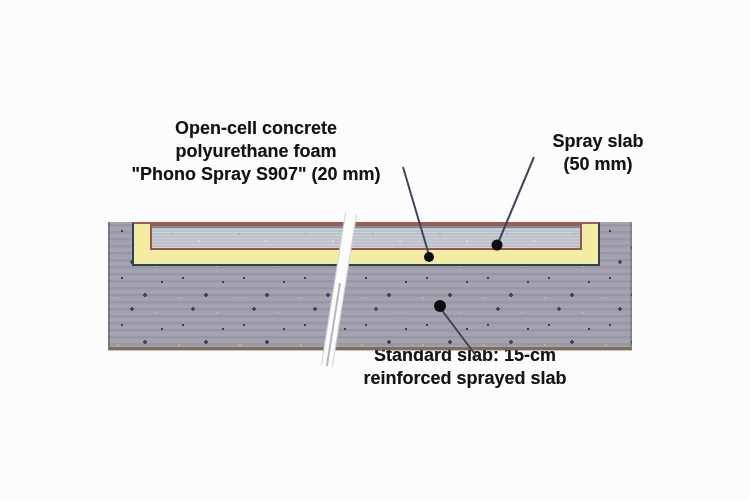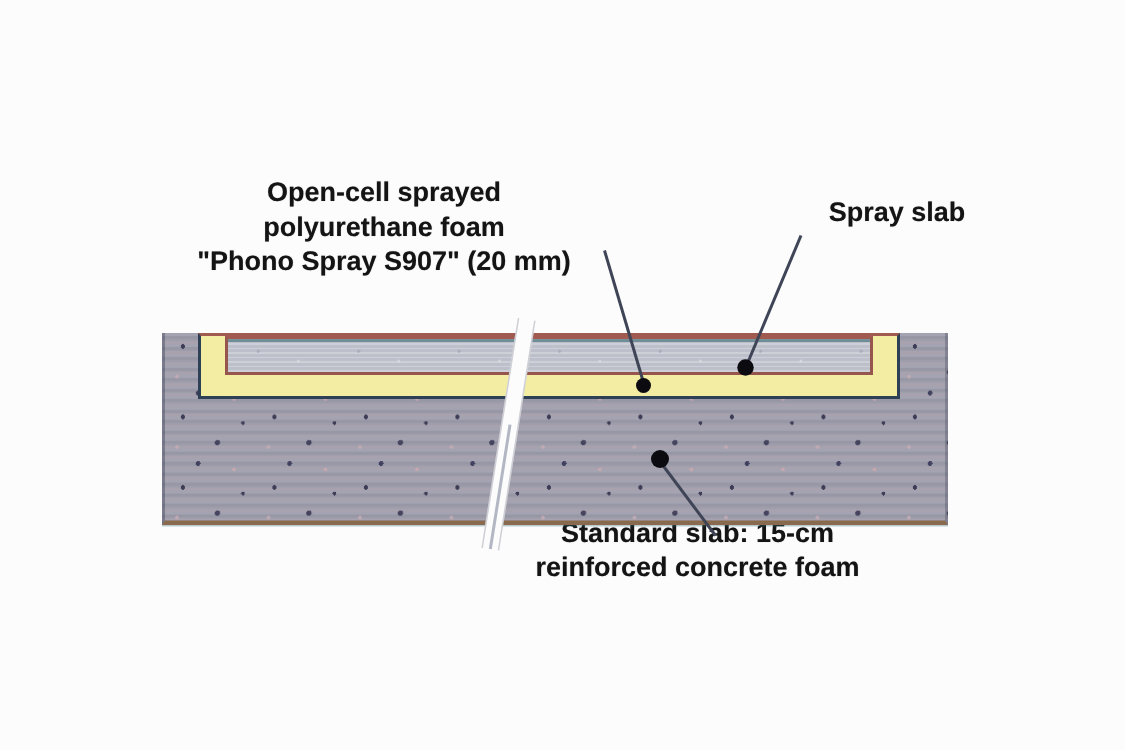--- a/index.html
+++ b/index.html
@@ -84,32 +84,33 @@
   }
   
   .leaders{position:absolute;left:0;top:0;width:750px;height:500px;pointer-events:none;}
 </style>
 </head>
 <body>
 
 <div class="stage">
 
   <div class="callout label-foam">
-    <div>Open-cell sprayed</div>
+    <div>Open-cell concrete</div>
     <div>polyurethane foam</div>
     <div>"Phono Spray S907" (20 mm)</div>
   </div>
 
   <div class="callout label-mortar">
     <div>Spray slab</div>
+    <div>(50 mm)</div>
   </div>
 
   <div class="callout label-standard">
     <div>Standard slab: 15-cm</div>
-    <div>reinforced concrete foam</div>
+    <div>reinforced sprayed slab</div>
   </div>
 
   <div class="slab">
     <div class="foam-tray">
       <div class="mortar"></div>
     </div>
   </div>
 
   <div class="break-mark"></div>
 

